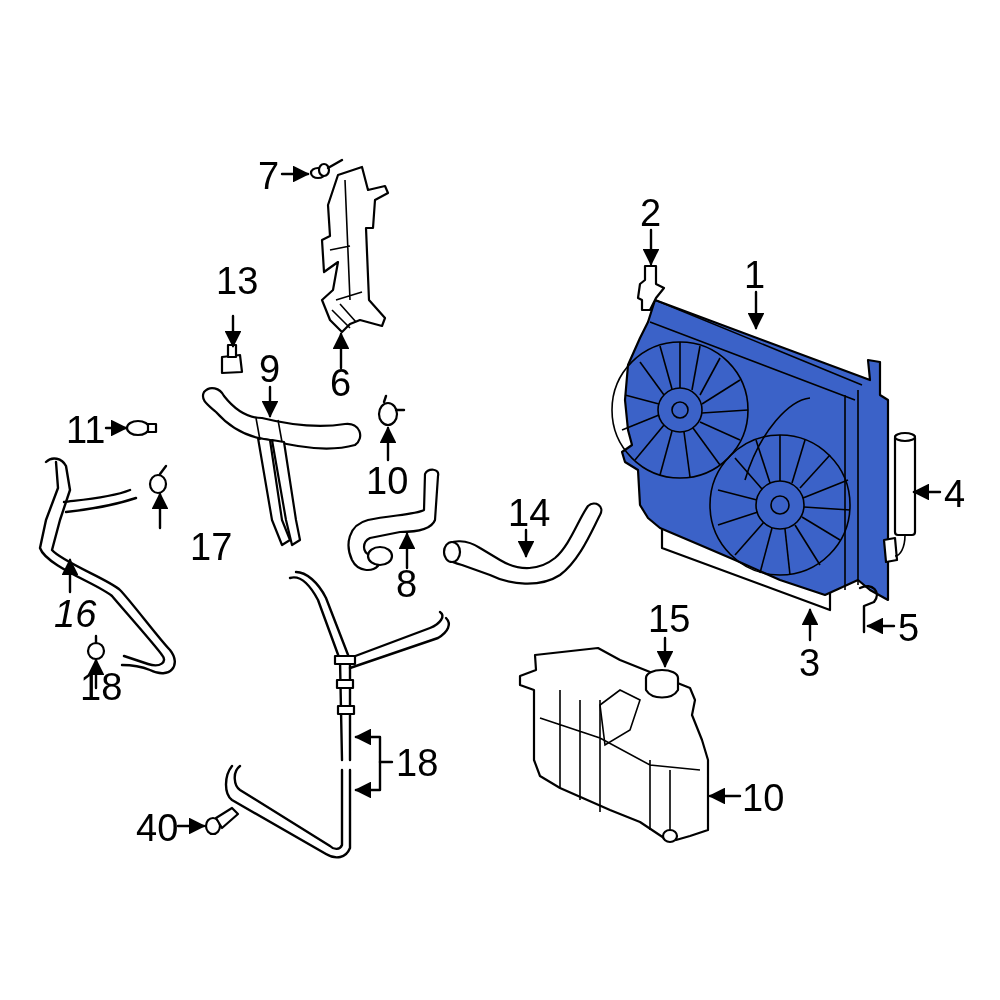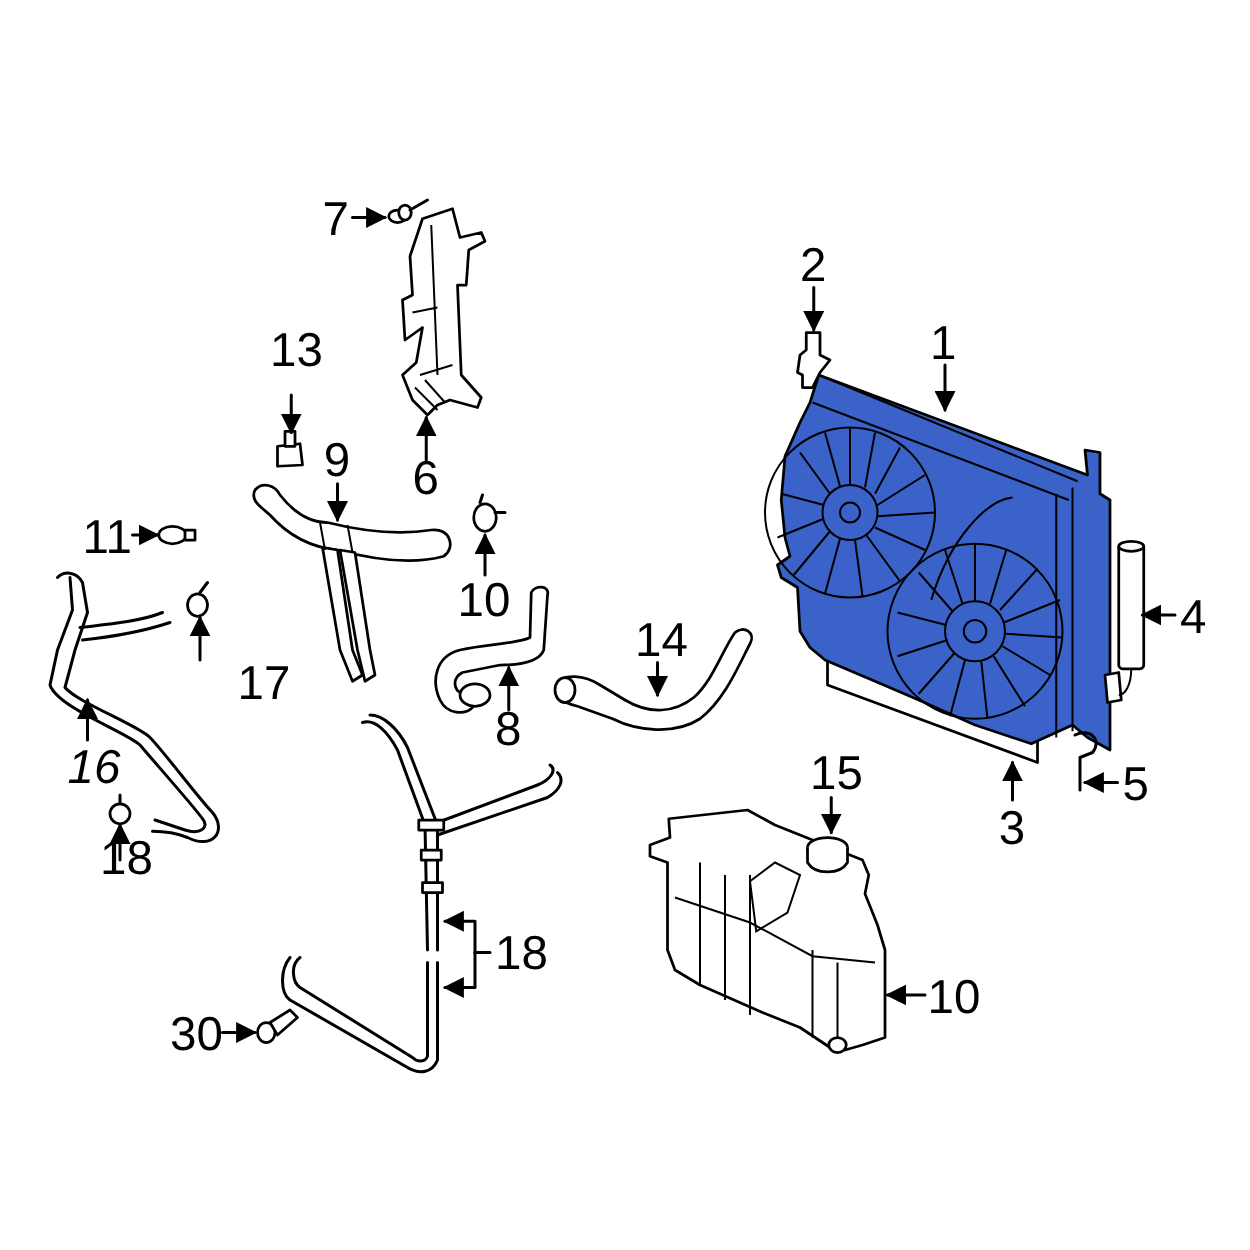--- a/index.html
+++ b/index.html
@@ -202,13 +202,13 @@
 <div class="callout" style="left:366px;top:462px;text-align:right;">10</div>
 <div class="callout" style="left:66px;top:411px;">11</div>
 <div class="callout" style="left:508px;top:494px;">14</div>
 <div class="callout" style="left:216px;top:262px;">13</div>
 <div class="callout" style="left:742px;top:779px;">10</div>
 <div class="callout" style="left:648px;top:600px;">15</div>
 <div class="callout" style="left:54px;top:595px;font-style:italic;">16</div>
 <div class="callout" style="left:146px;top:528px;margin-left:44px;">17</div>
 <div class="callout" style="left:80px;top:668px;">18</div>
 <div class="callout" style="left:396px;top:744px;">18</div>
-<div class="callout" style="left:136px;top:809px;">30</div>
+<div class="callout" style="left:136px;top:809px;">40</div>
 
 </body></html>

